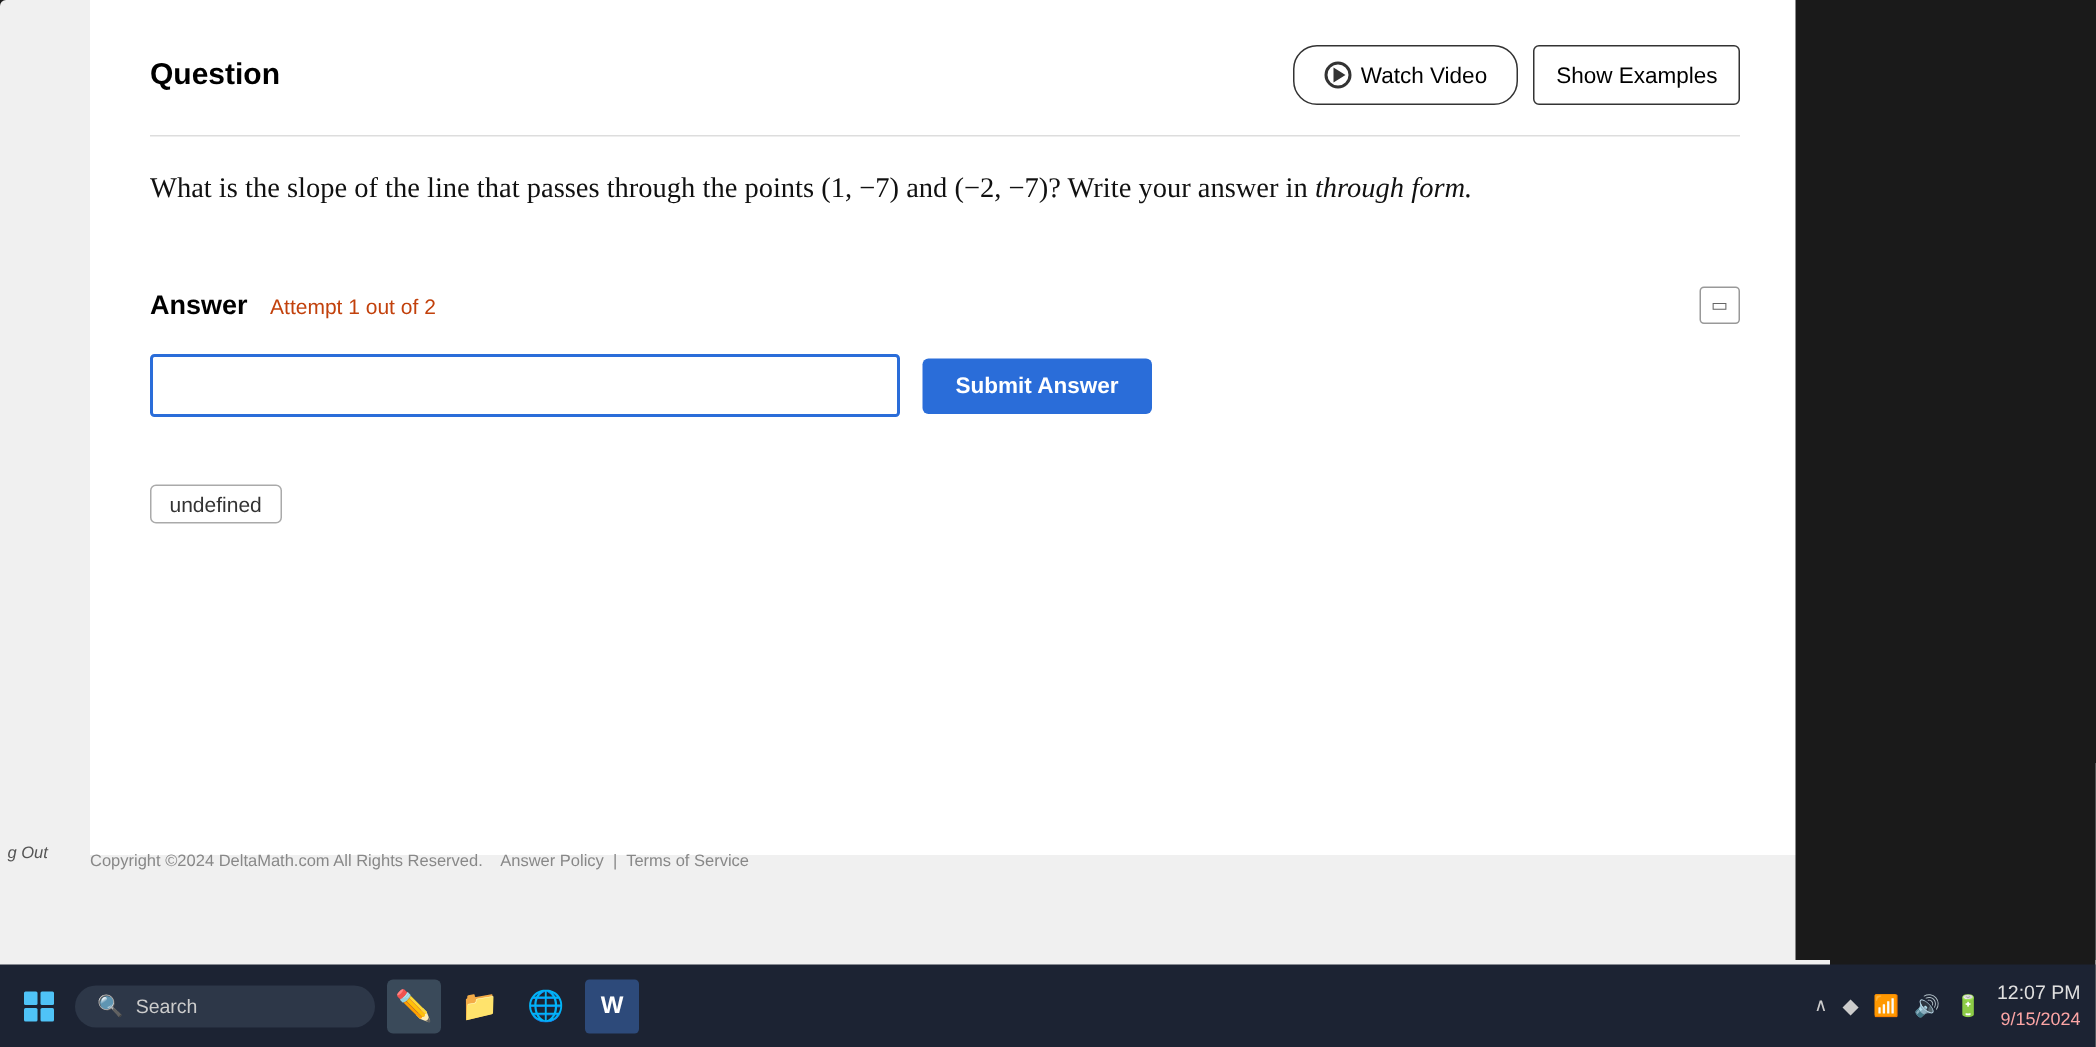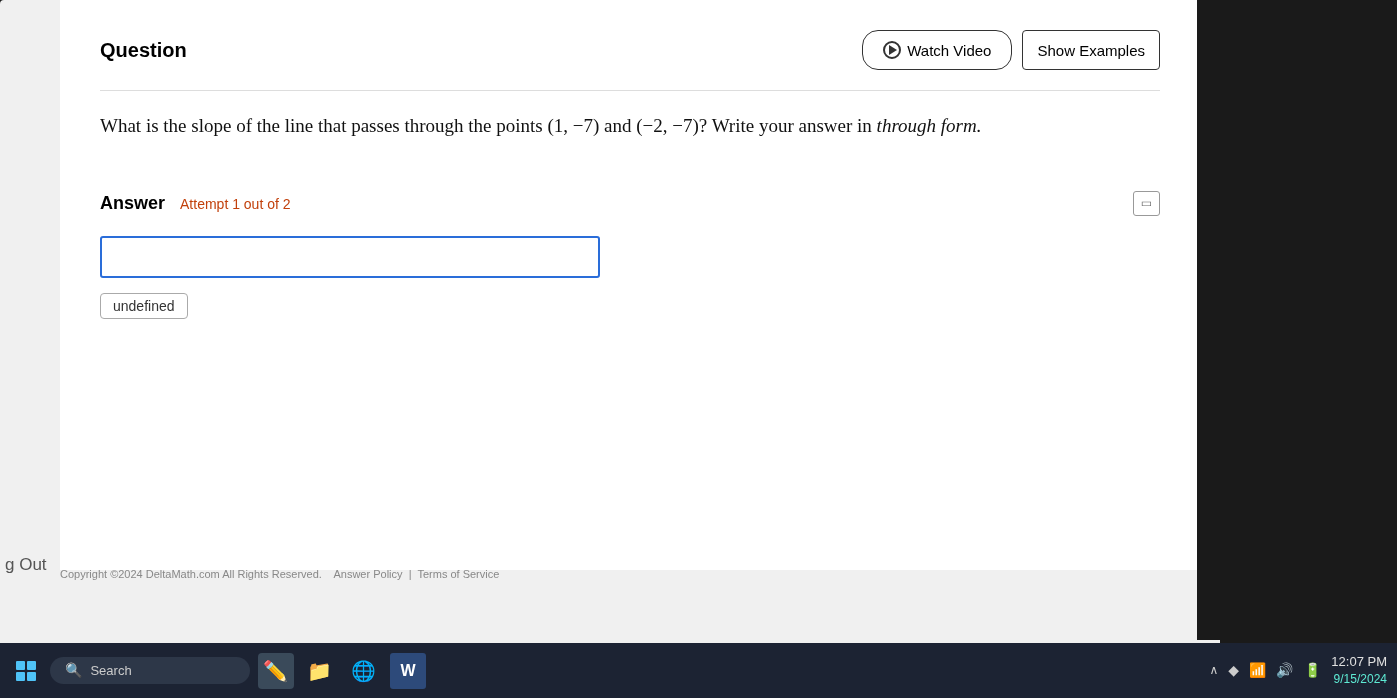--- a/index.html
+++ b/index.html
@@ -174,40 +174,42 @@
 
     .hint-tag {
       display: inline-block;
       border: 1.5px solid #aaa;
       border-radius: 4px;
       padding: 4px 12px;
       font-size: 14px;
       font-family: Arial, sans-serif;
       color: #333;
       background: white;
+      margin-top: 30px;
     }
 
     
     .footer-bar {
       position: absolute;
       bottom: 80px;
       left: 60px;
       width: 1100px;
       font-size: 11px;
       color: #888;
       font-family: Arial, sans-serif;
     }
 
     .sign-out-link {
       position: absolute;
       bottom: 85px;
       left: 5px;
-      font-size: 17px;
+      font-size: 11px;
       color: #555;
       font-family: Arial, sans-serif;
+      font-style: italic;
     }
 
     
     .taskbar {
       position: absolute;
       bottom: 0;
       left: 0;
       width: 1397px;
       height: 55px;
       background: #1c2333;
@@ -284,21 +286,21 @@
       line-height: 1.4;
     }
 
     .time-text {
       font-size: 13px;
       color: #e0e0e0;
     }
 
     .date-text {
       font-size: 12px;
-      color: #5eead4;
+      color: #fca5a5;
     }
 
     
     .dark-right {
       position: absolute;
       top: 0;
       right: 0;
       width: 200px;
       height: 640px;
       background: #1a1a1a;
@@ -333,20 +335,23 @@
 
     <div class="answer-section">
       <div class="answer-label-row">
         <span class="answer-label">Answer</span>
         <span class="attempt-label">Attempt 1 out of 2</span>
         <div class="calculator-icon">▭</div>
       </div>
 
       <div class="input-row">
         <input class="answer-input" type="text" style="">
+        <button class="submit-btn">
+          <span>Submit Answer</span>
+        </button>
       </div>
 
       <div class="hint-tag">
         <span>undefined</span>
       </div>
     </div>
 
   </div>
 
   <div class="footer-bar">

